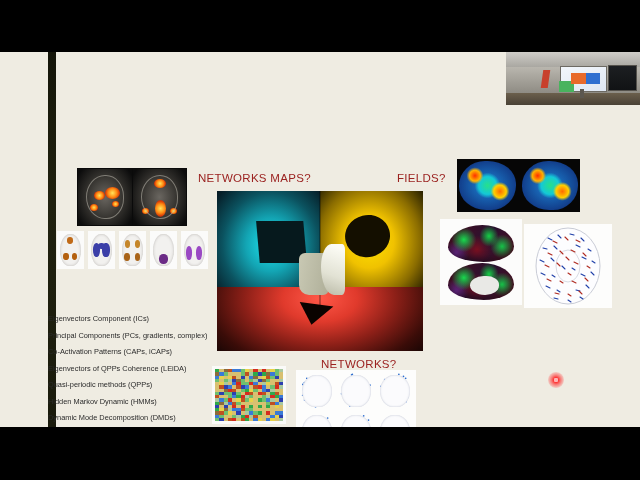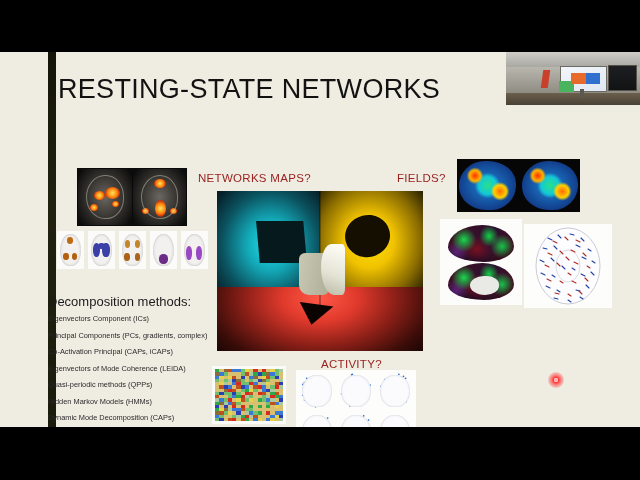--- a/index.html
+++ b/index.html
@@ -154,21 +154,20 @@
 </head>
 <body>
 
 <div id="stage">
 
   <div id="slide">
 
     <div class="left-strip"></div>
     <div class="left-bar"></div>
 
-    <div class="slide-title">RESTING-STATE NETWORKS</div>
 
     <div class="fmri-pair">
       <div class="fmri-cell">
         <span class="blob" style="left:30%;top:40%;width:11px;height:9px;"></span>
         <span class="blob" style="left:50%;top:33%;width:15px;height:12px;"></span>
         <span class="blob" style="left:22%;top:62%;width:8px;height:7px;"></span>
         <span class="blob" style="left:64%;top:58%;width:7px;height:6px;"></span>
       </div>
       <div class="fmri-cell">
         <span class="blob" style="left:40%;top:18%;width:12px;height:9px;"></span>
@@ -209,21 +208,21 @@
       <div class="axial">
         <div class="axial-brain">
           <span class="pat" style="left:8%;top:36%;width:30%;height:44%;background:#9A49C4;"></span>
           <span class="pat" style="left:58%;top:36%;width:30%;height:44%;background:#9A49C4;"></span>
         </div>
       </div>
     </div>
 
     <div class="red-label" style="left:198px;top:120px;">NETWORKS MAPS?</div>
     <div class="red-label" style="left:397px;top:120px;">FIELDS?</div>
-    <div class="red-label" style="left:321px;top:306px;">ACTIVITY?</div>
+    <div class="red-label" style="left:321px;top:306px;">NETWORKS?</div>
 
     <div class="illusion">
       <div class="wall-l"></div>
       <div class="wall-r"></div>
       <div class="floor"></div>
       <div class="corner"></div>
       <div class="shadow-sq"></div>
       <div class="shadow-el"></div>
       <div class="shadow-tri"></div>
       <div class="obj">
@@ -801,29 +800,28 @@
             <circle cx="13.16750831551423" cy="29.562368412263524" r="0.85" fill="#2f6fd0"></circle>
             <circle cx="5.519526612567098" cy="15.0768676360578" r="0.85" fill="#2f6fd0"></circle>
             <circle cx="14.351153227920651" cy="9.703889252258218" r="0.85" fill="#2f6fd0"></circle>
             <circle cx="13.878305093621904" cy="9.895566204138854" r="0.85" fill="#2f6fd0"></circle>
             <circle cx="13.785104621337874" cy="22.278050423358973" r="0.85" fill="#c4301f"></circle>
             <circle cx="8.519481108074414" cy="12.602261167209177" r="0.85" fill="#2f6fd0"></circle>
             <circle cx="25.530858416881824" cy="17.924593977740095" r="0.85" fill="#c4301f"></circle>
           </svg></div>
     </div>
 
-    <div class="decomp-head">Decomposition methods:</div>
     <ul class="decomp-list" id="decomp-list">
         <li>Eigenvectors Component (ICs)</li>
         <li>Principal Components (PCs, gradients, complex)</li>
-        <li>Co-Activation Principal (CAPs, iCAPs)</li>
-        <li>Eigenvectors of Mode Coherence (LEiDA)</li>
+        <li>Co-Activation Patterns (CAPs, iCAPs)</li>
+        <li>Eigenvectors of QPPs Coherence (LEiDA)</li>
         <li>Quasi-periodic methods (QPPs)</li>
-        <li>Hidden Markov Models (HMMs)</li>
-        <li>Dynamic Mode Decomposition (CAPs)</li>
+        <li>Hidden Markov Dynamic (HMMs)</li>
+        <li>Dynamic Mode Decomposition (DMDs)</li>
       </ul>
 
     <div class="laser">
         <span class="laser-core"></span>
       </div>
 
   </div>
 
   <div class="webcam">
     <div class="wc-ceiling"></div>

